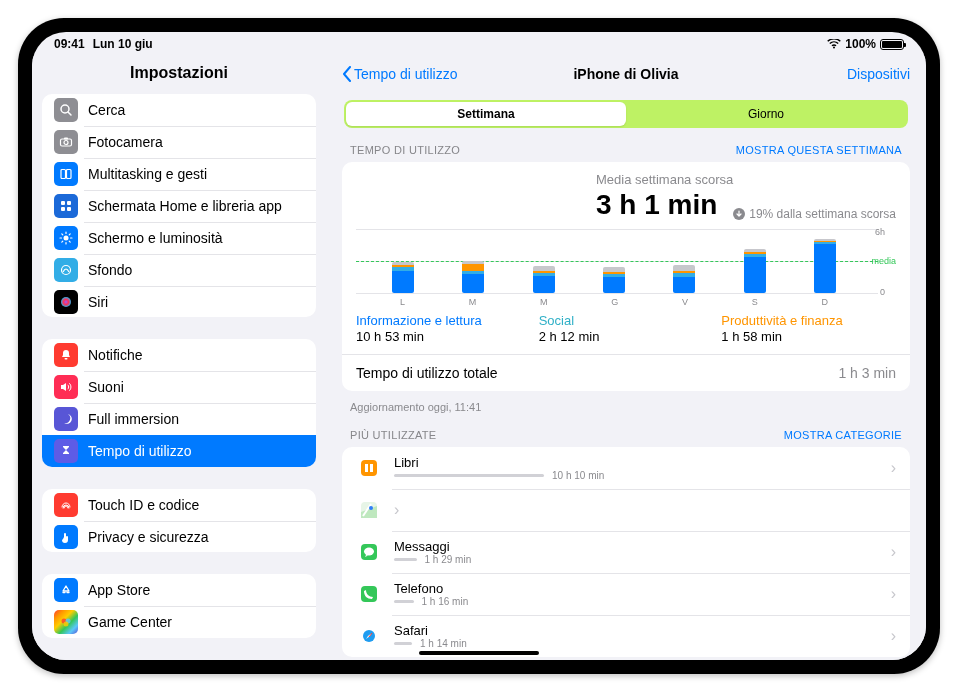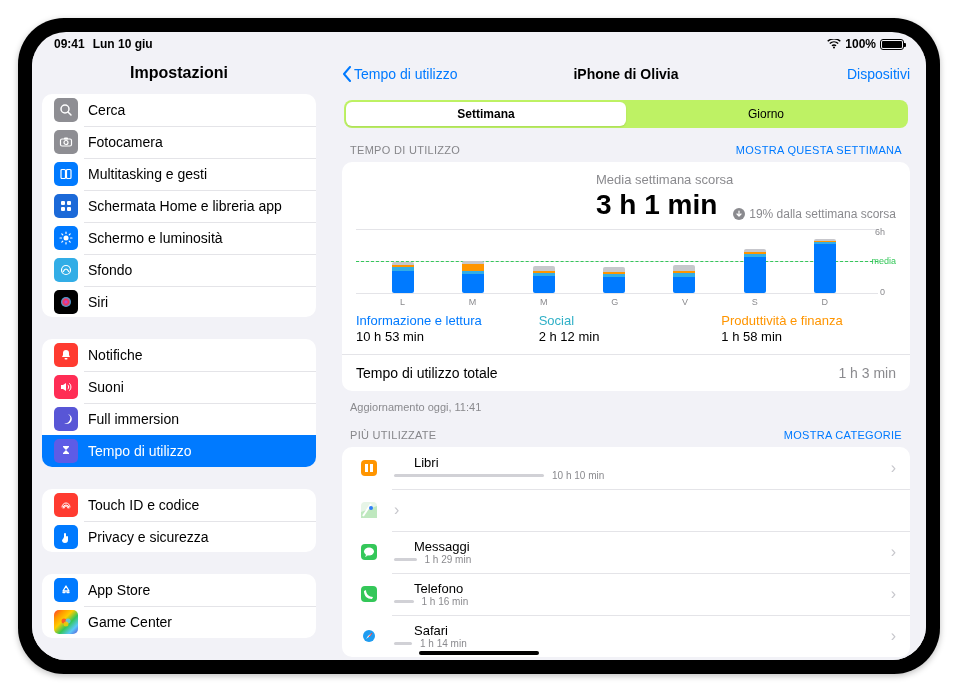--- a/index.html
+++ b/index.html
@@ -71,21 +71,21 @@
 
     .total-row{display:flex; justify-content:space-between; margin:10px -14px 0; padding:10px 14px; border-top:0.5px solid #e4e4e8; font-size:14px;}
     .total-row .tr-val{color:#8a8a8e;}
     .update-note{font-size:11px; color:#8a8a8e; margin:0 24px 12px;}
 
     .app-list{margin:0 16px; background:#fff; border-radius:10px; overflow:hidden;}
     .app-row{display:flex; align-items:center; height:42px; padding:0 14px; position:relative; cursor:pointer;}
     .app-row + .app-row::before{content:''; position:absolute; left:50px; right:0; top:0; height:0.5px; background:#e4e4e8;}
     .app-icon{width:26px; height:26px; border-radius:6px; margin-right:12px; display:flex; align-items:center; justify-content:center; flex-shrink:0;}
     .app-info{flex:1; display:flex; flex-direction:column; justify-content:center;}
-    .app-name{font-size:13px;margin-left:20px;}
+    .app-name{font-size:13px;}
     .app-bar-row{display:flex; align-items:center; gap:8px;}
     .app-bar{height:3px; background:#d1d1d6; border-radius:2px;}
     .app-dur{font-size:10px; color:#8a8a8e;}
     .chev{color:#c7c7cc; font-size:16px;}
 
     .home-indicator{position:absolute; left:50%; transform:translateX(-50%); bottom:5px; width:120px; height:4px; background:#000; border-radius:3px;}
   </style>
 </head>
 <body>
 

